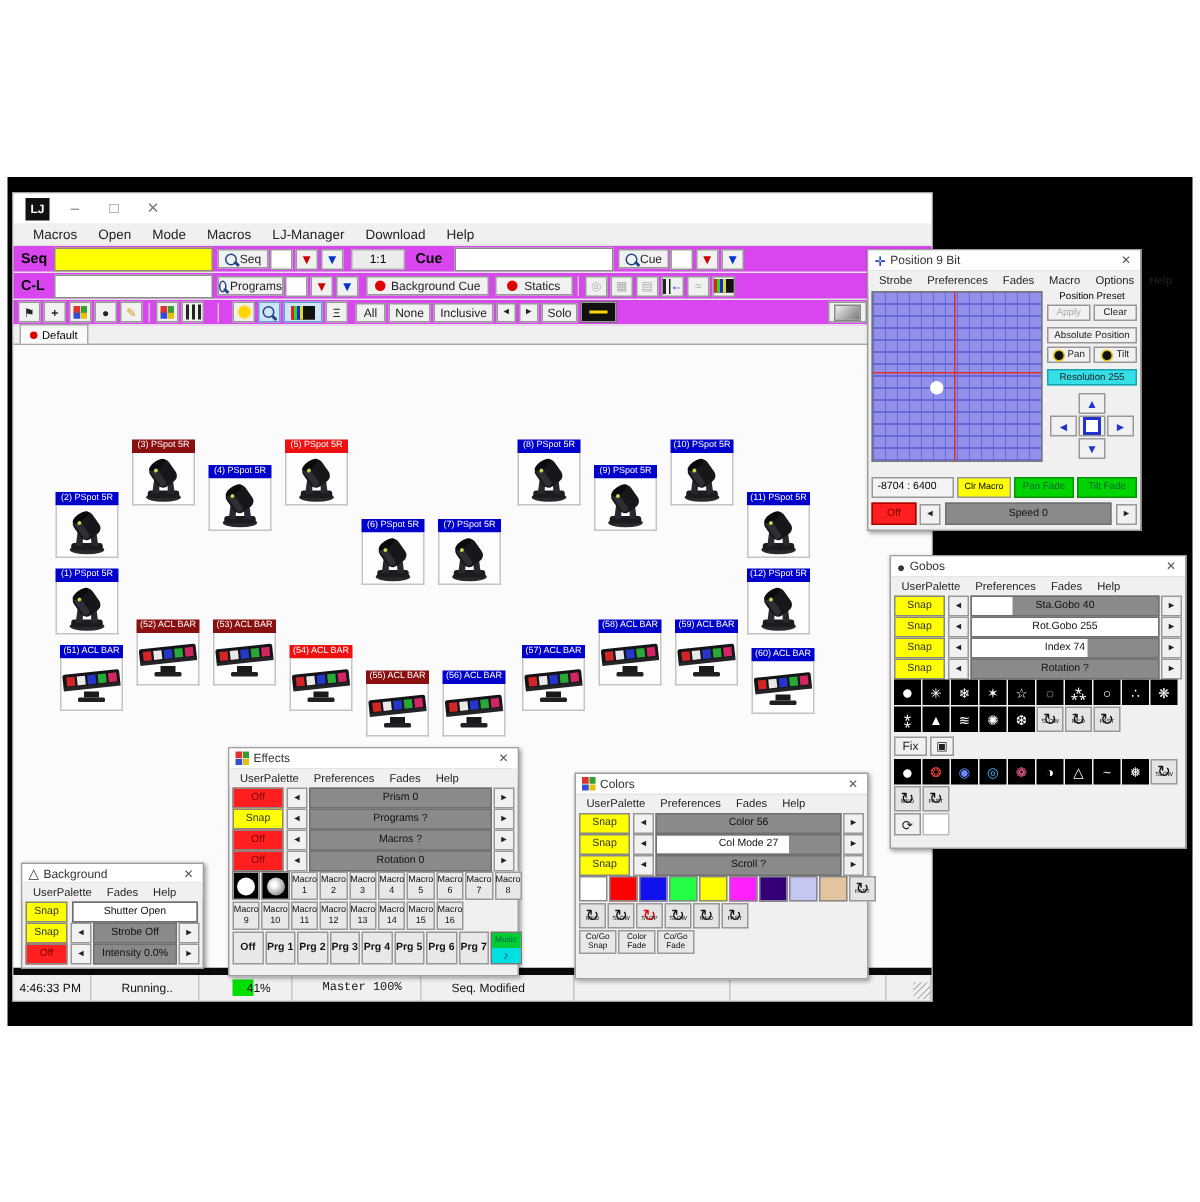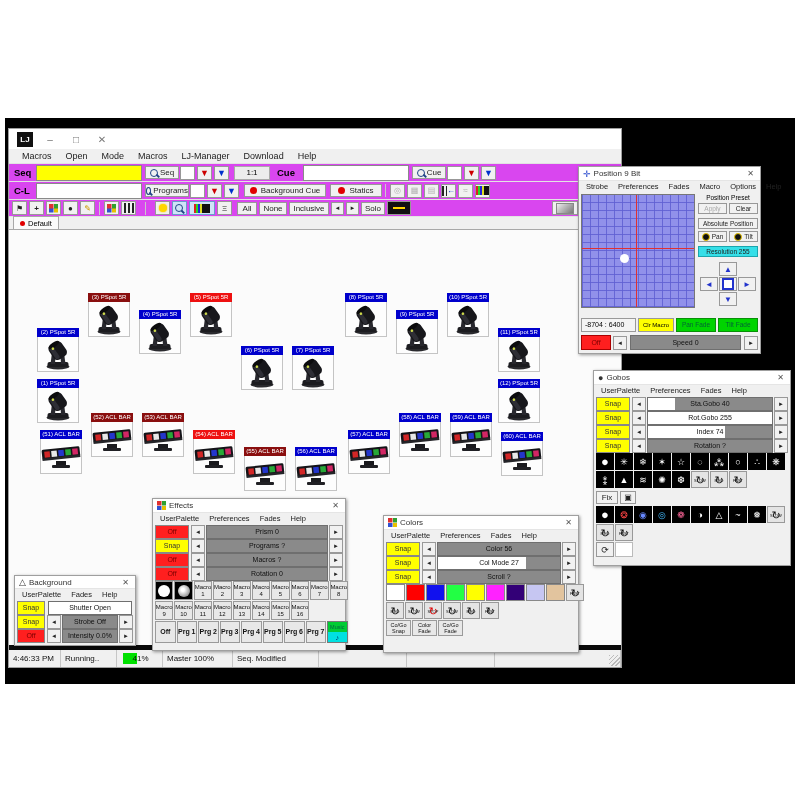--- a/index.html
+++ b/index.html
@@ -26,21 +26,21 @@
   .ratio{width:34px;height:12px;background:#ececec;border:1px solid #aaa;font-size:8px;display:flex;align-items:center;justify-content:center;margin:0 4px;}
   .reddot{width:7px;height:7px;border-radius:50%;background:#e00000;display:inline-block;margin-right:4px;flex:none;}
   .vsep{width:1px;height:13px;background:#c9c9c9;margin:0 3px;}
   .grayico{color:#b0b0b0;}
   .pressed{background:#cfe4f7;border-color:#6a9ccc;}
   #tabrow{height:12px;flex:none;display:flex;align-items:flex-end;background:#f0f0f0;border-bottom:1px solid #a8a8a8;padding-left:4px;}
   #tab-default{height:12px;background:#fafafa;border:1px solid #a8a8a8;border-bottom:none;display:flex;align-items:center;font-size:7.5px;padding:0 6px;}
   #tab-default .reddot{width:5px;height:5px;margin-right:3px;}
   #canvas{flex:1;position:relative;background:#fbfbfb;overflow:hidden;}
   #blackstrip{height:5px;background:#0a0a0a;flex:none;}
-  #statusbar{height:17px;flex:none;display:flex;background:#f0f0f0;font-size:8px;align-items:stretch;position:relative;}
+  #statusbar{height:17px;flex:none;display:flex;background:#f0f0f0;font-size:8px;align-items:stretch;position:relative;gap:16px;}
   .scell{border-right:1px solid #c6c6c6;display:flex;align-items:center;padding:0 4px;color:#111;}
   #resize-grip{position:absolute;right:1px;bottom:1px;width:11px;height:11px;background:repeating-linear-gradient(135deg,#bbb 0 1px,transparent 1px 3px);}
   .progress-wrap{position:relative;width:40px;height:11px;margin-left:2px;background:#f0f0f0;}
   .progress-fill{position:absolute;left:0;top:0;bottom:0;background:#00e000;}
   .progress-lbl{position:relative;z-index:1;font-size:8px;text-align:center;line-height:11px;}
   
   .fx{position:absolute;width:42px;}
   .fxlabel{height:9px;font-size:6px;color:#fff;text-align:center;line-height:9px;white-space:nowrap;overflow:hidden;}
   .fxlabel.blue{background:#0000cc;} .fxlabel.darkred{background:#8a0f0f;} .fxlabel.red{background:#ee1111;}
   .fxbody{height:34px;background:#fdfdfd;border:1px solid #c4c4c4;border-top:none;display:flex;align-items:center;justify-content:center;}
@@ -631,21 +631,21 @@
 
     <div id="statusbar">
         <div class="scell" style="width: 52px; box-sizing: border-box;">4:46:33 PM</div>
         <div class="scell" style="width: 56px; box-sizing: border-box;">Running..</div>
         <div class="scell" style="width: 46px; box-sizing: border-box;">
           <div class="progress-wrap">
             <div class="progress-fill" style="width: 41%;"></div>
             <div class="progress-lbl">41%</div>
           </div>
         </div>
-        <div class="scell" style="width: 70px; box-sizing: border-box;">Master 100%</div>
+        <div class="scell" style="width: 70px; box-sizing: border-box; font-family: Liberation Mono, monospace;">Master 100%</div>
         <div class="scell" style="width: 86px; box-sizing: border-box;">Seq. Modified</div>
         <div class="scell" style="width: 88px; box-sizing: border-box;"></div>
         <div class="scell" style="width: 88px; box-sizing: border-box;"></div>
         <div class="scell" style="flex: 1 1 0%; box-sizing: border-box;"></div>
         <div id="resize-grip"></div>
       </div>
   </div>
 
   <div class="win" id="win-pos">
     <div class="ftitle">

